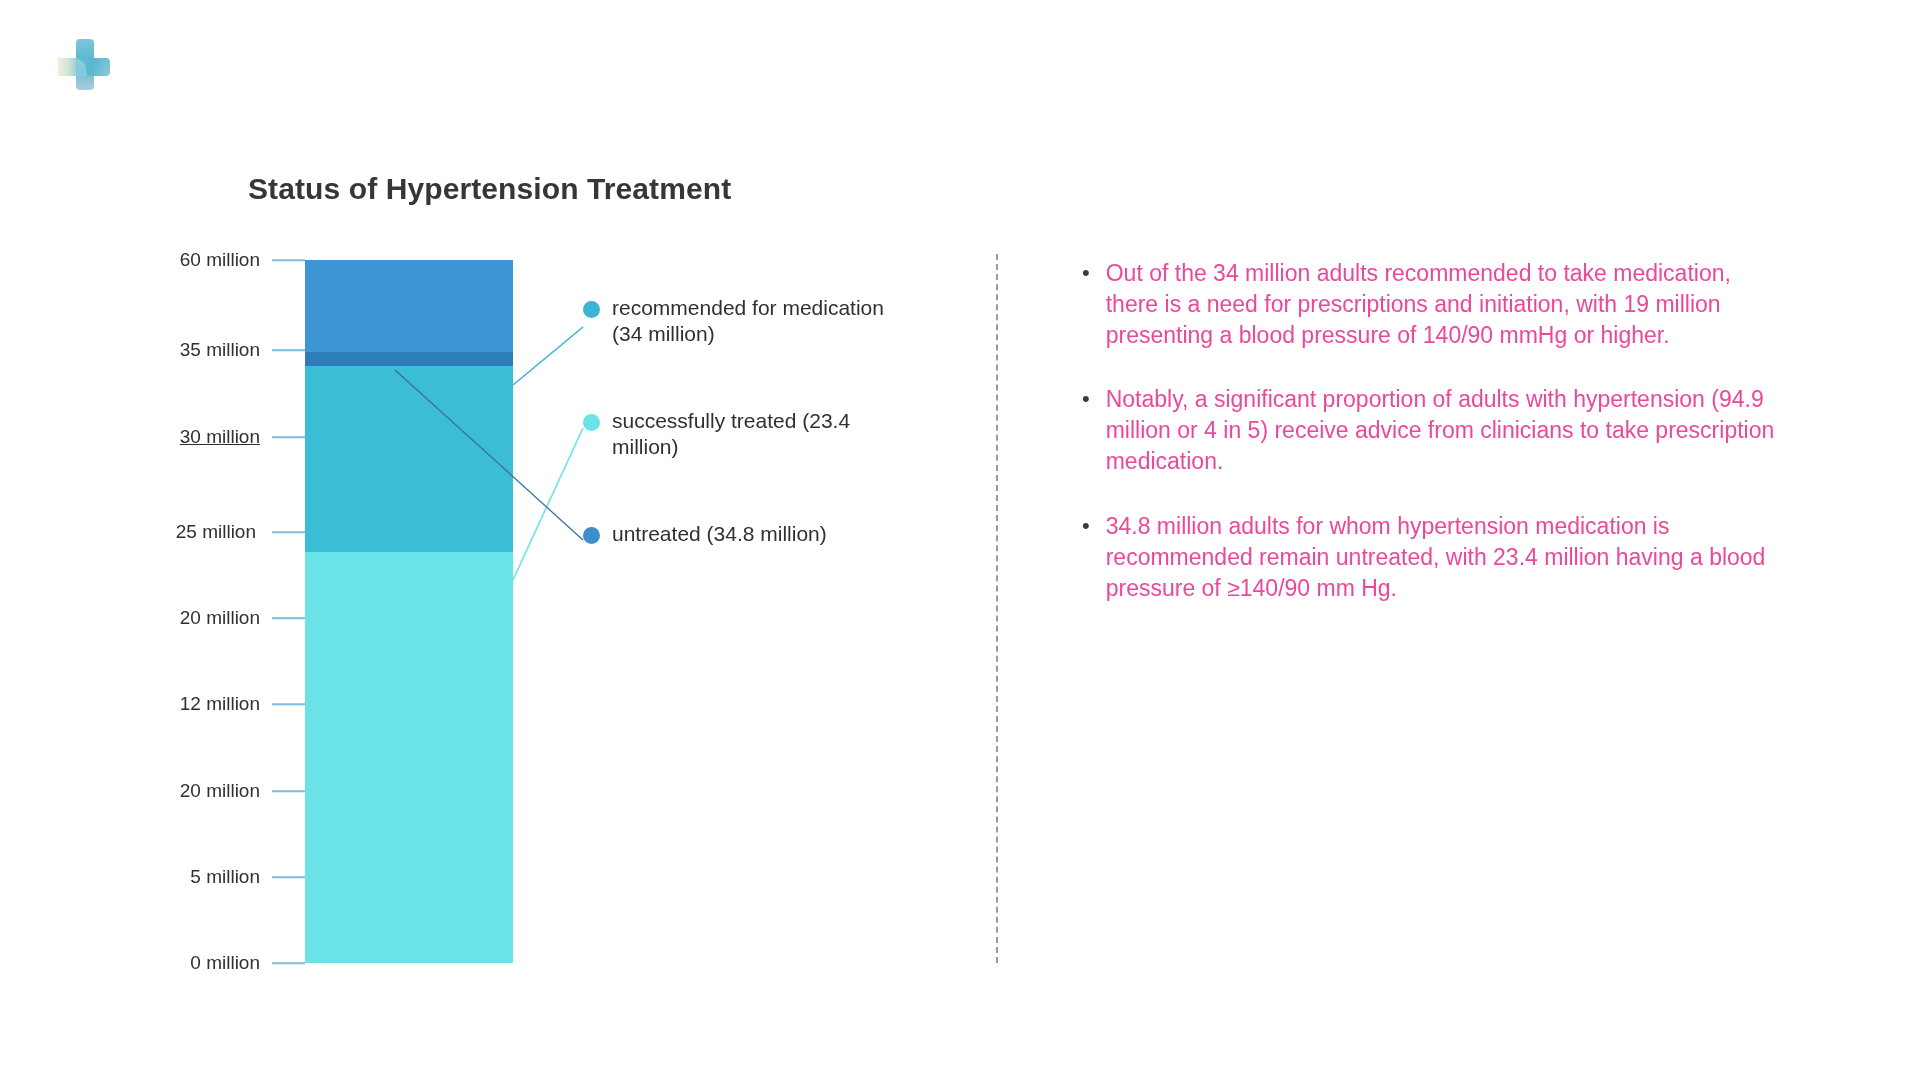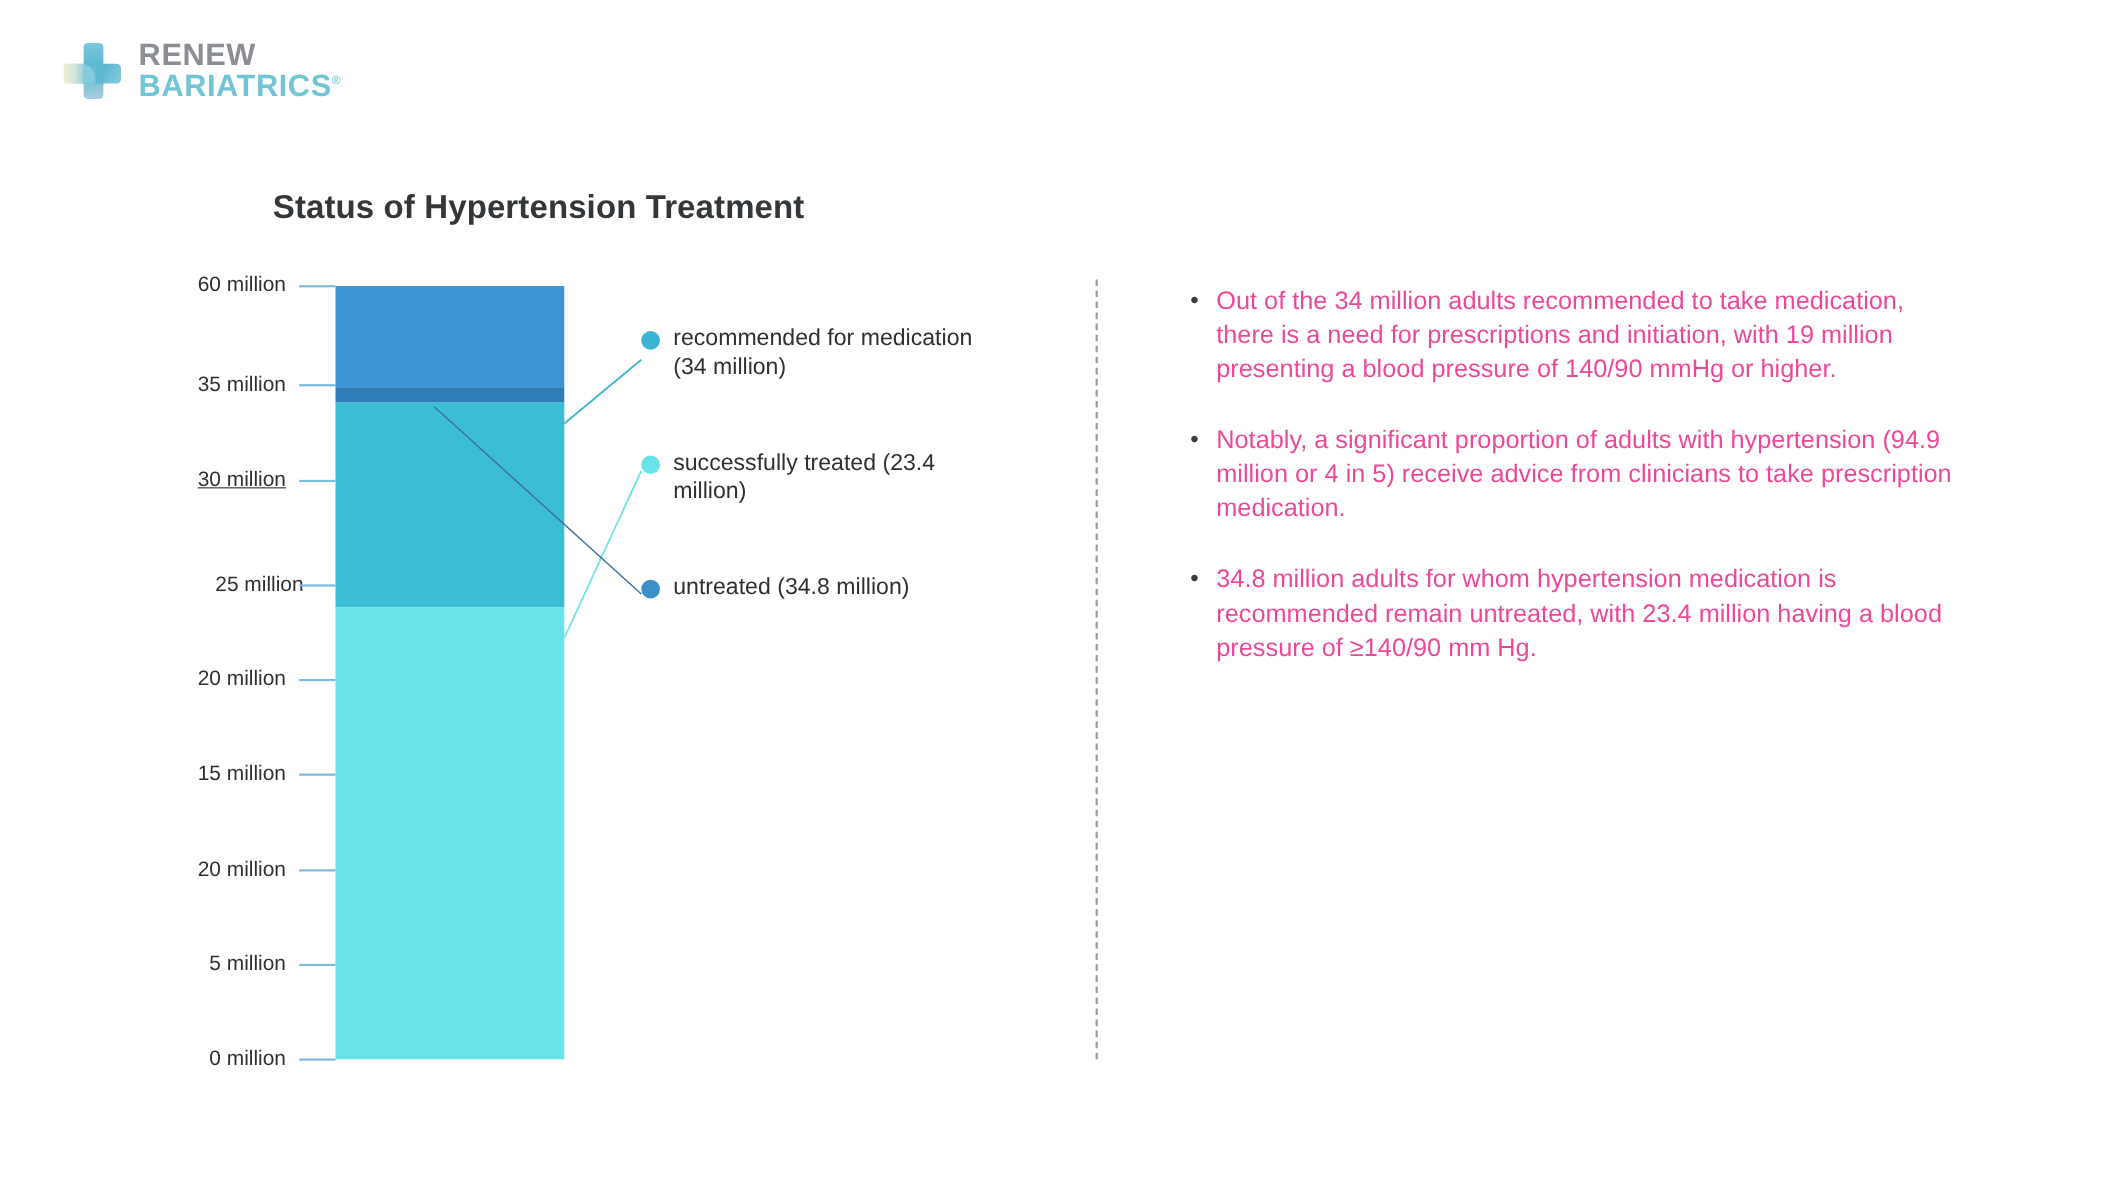--- a/index.html
+++ b/index.html
@@ -188,46 +188,42 @@
       </defs>
       <path d="M2 22 H20 V40 H2 Z" fill="url(#gLeft)" rx="3"></path>
       <rect x="2" y="22" width="20" height="18" rx="4" fill="url(#gLeft)"></rect>
       <rect x="20" y="3" width="18" height="22" rx="4" fill="url(#gTop)"></rect>
       <rect x="31" y="22" width="23" height="18" rx="4" fill="url(#gRight)"></rect>
       <rect x="20" y="33" width="18" height="21" rx="4" fill="url(#gBottom)"></rect>
       <rect x="20" y="22" width="18" height="18" fill="#5cb9cf" opacity="0.92"></rect>
       <path d="M20 22 Q30 24 31 40 L20 40 Z" fill="#8ed2e0" opacity="0.75"></path>
     </svg>
   </div>
-  <div class="logo-words">
-    <div class="logo-line1">RENEW</div>
-    <div class="logo-line2"><span>BARIATRICS</span><span class="logo-reg">®</span></div>
-  </div>
 </div>
 
 <div class="chart-title">Status of Hypertension Treatment</div>
 
 <div class="chart-area">
 
   <div class="axis-label" style="left:40px; width:220px; top:260px;">60 million</div>
   <div class="axis-tick" style="left:272px; top:260px; width:33px;"></div>
 
   <div class="axis-label" style="left:40px; width:220px; top:350px;">35 million</div>
   <div class="axis-tick" style="left:272px; top:350px; width:33px;"></div>
 
   <div class="axis-label" style="left:40px; width:220px; top:437px;text-decoration:underline;">30 million</div>
   <div class="axis-tick" style="left:272px; top:437px; width:33px;"></div>
 
-  <div class="axis-label" style="left:56px; width:220px; top:532px;">25 million</div>
+  <div class="axis-label" style="left:36px; width:220px; top:532px;">25 million</div>
   <div class="axis-tick" style="left:272px; top:532px; width:33px;"></div>
 
   <div class="axis-label" style="left:40px; width:220px; top:618px;">20 million</div>
   <div class="axis-tick" style="left:272px; top:618px; width:33px;"></div>
 
-  <div class="axis-label" style="left:40px; width:220px; top:704px;">15 million</div>
+  <div class="axis-label" style="left:40px; width:220px; top:704px;">12 million</div>
   <div class="axis-tick" style="left:272px; top:704px; width:33px;"></div>
 
   <div class="axis-label" style="left:40px; width:220px; top:791px;">20 million</div>
   <div class="axis-tick" style="left:272px; top:791px; width:33px;"></div>
 
   <div class="axis-label" style="left:40px; width:220px; top:877px;">5 million</div>
   <div class="axis-tick" style="left:272px; top:877px; width:33px;"></div>
 
   <div class="axis-label" style="left:40px; width:220px; top:963px;">0 million</div>
   <div class="axis-tick" style="left:272px; top:963px; width:33px;"></div>

